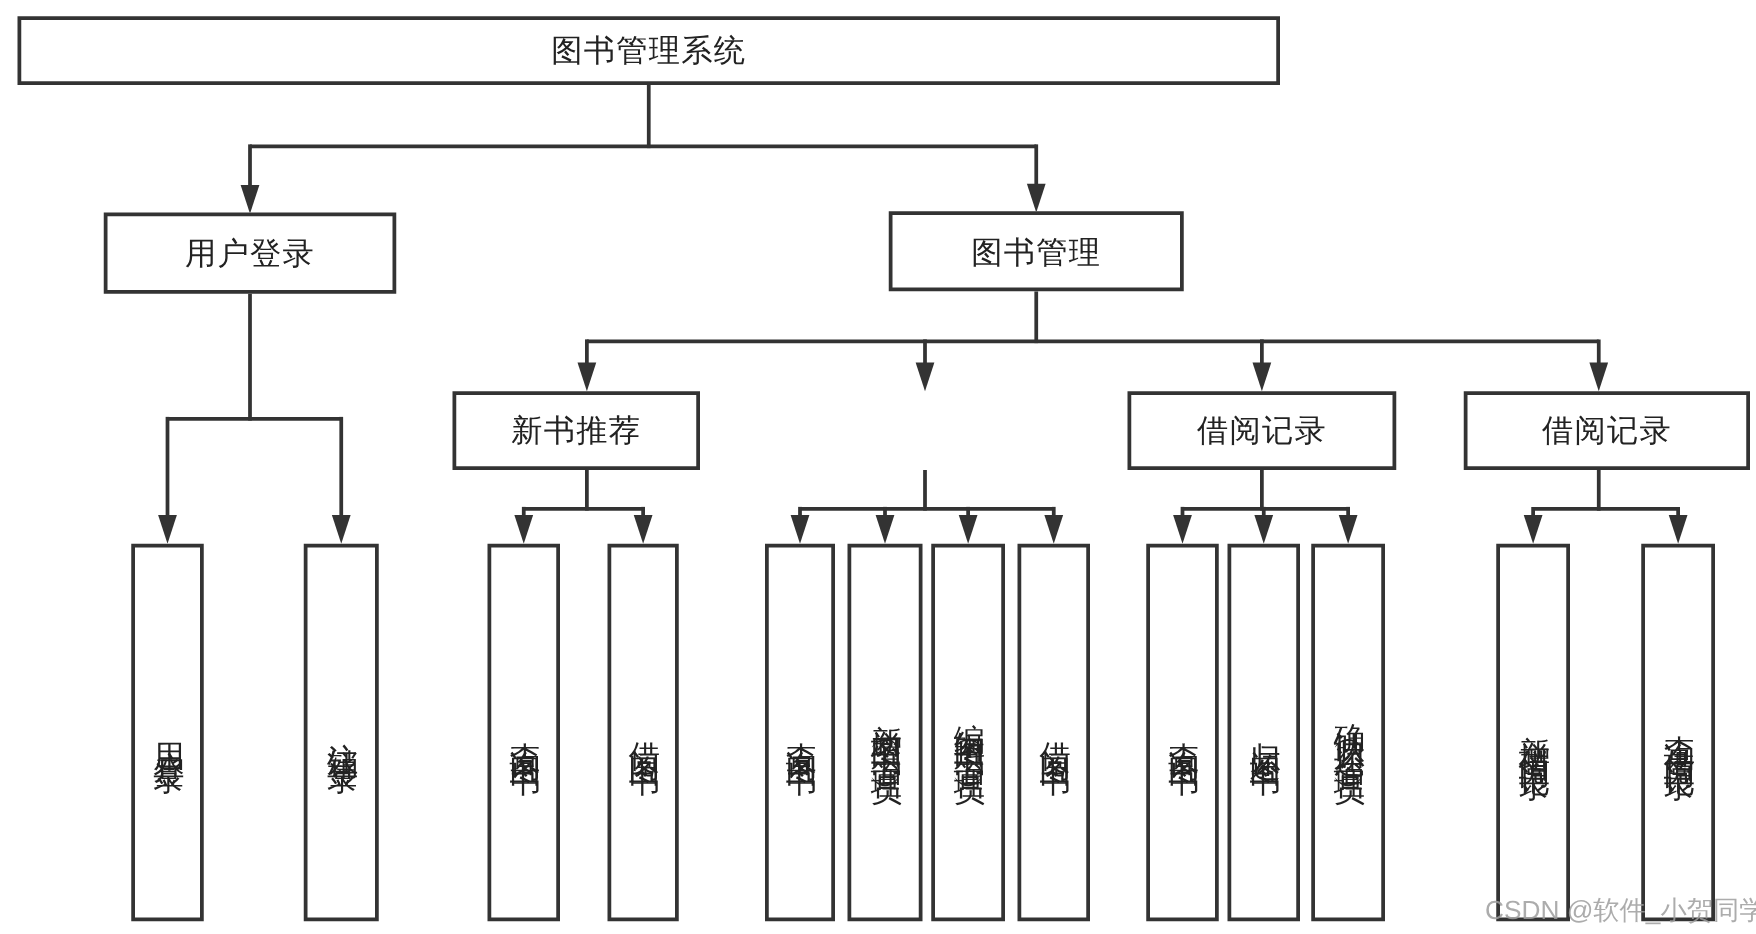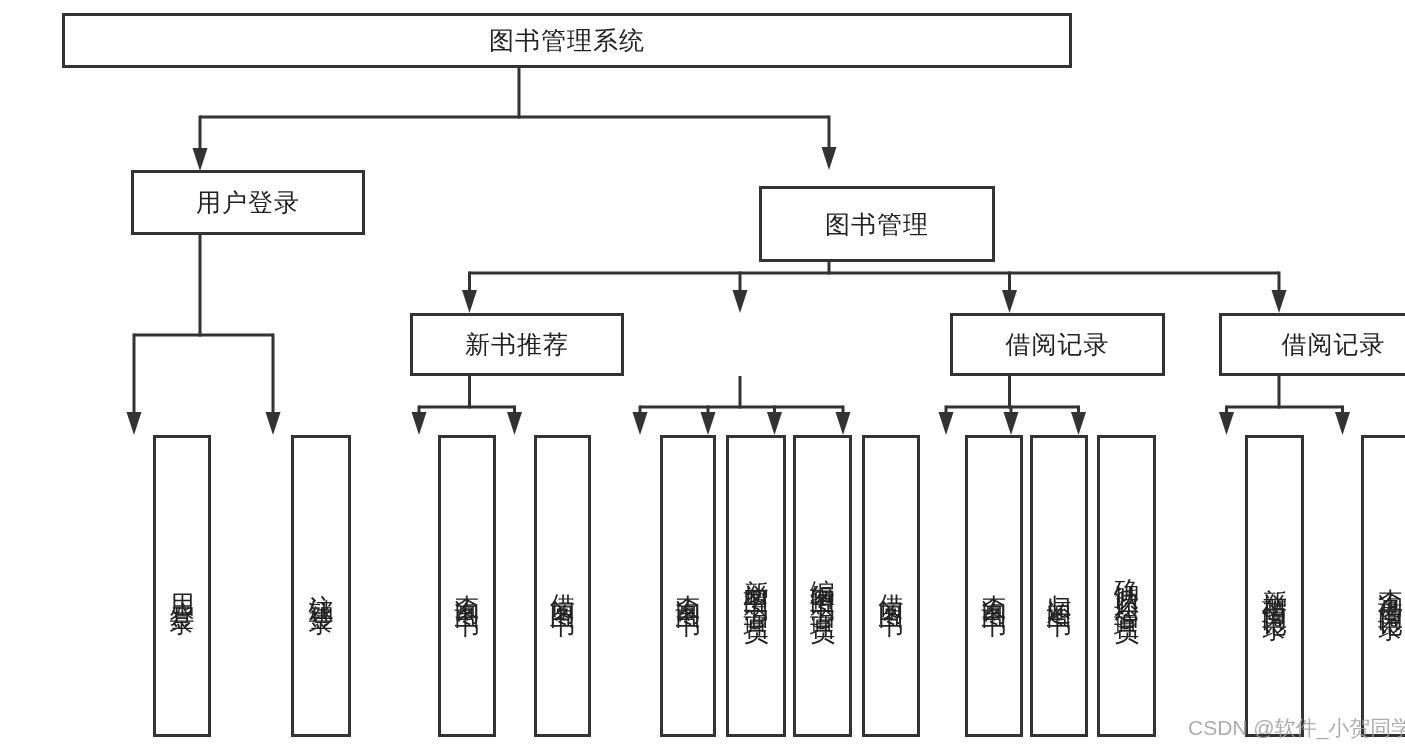--- a/index.html
+++ b/index.html
@@ -6,21 +6,21 @@
   #stage{
     position:relative;width:1405px;height:747px;background:#ffffff;
     font-family:"Liberation Sans","DejaVu Sans",sans-serif;overflow:hidden;
   }
   svg.connectors{position:absolute;left:0;top:0;width:1405px;height:747px;z-index:1;}
   svg.connectors line{stroke:#333333;stroke-width:3;}
   svg.connectors polygon{fill:#333333;stroke:none;}
   .node{
     position:absolute;box-sizing:border-box;background:#ffffff;
     border:3px solid #333333;color:#222222;z-index:2;
-    display:flex;align-items:center;justify-content:center;text-align:center;margin-left:48px;
+    display:flex;align-items:center;justify-content:center;text-align:center;
   }
   .h-node{font-size:25px;letter-spacing:1px;white-space:nowrap;}
   .v-node{font-size:25px;}
   .v-node .vtext{
     writing-mode:vertical-rl;text-orientation:mixed;
     letter-spacing:6px;line-height:1;white-space:nowrap;
   }
   .watermark{
     position:absolute;left:1188px;top:714px;z-index:5;
     font-size:21px;color:#9e9e9e;opacity:.85;white-space:nowrap;
@@ -96,23 +96,23 @@
       <line x1="1226.5" y1="405.5" x2="1226.5" y2="414"></line>
       <polygon points="1219,412 1234,412 1226.5,435"></polygon>
       <line x1="1342.5" y1="405.5" x2="1342.5" y2="414"></line>
       <polygon points="1335,412 1350,412 1342.5,435"></polygon>
     </g>
   </svg>
 
   <div class="node h-node" style="left:14px;top:13px;width:1010px;height:55px;">图书管理系统</div>
 
   <div class="node h-node" style="left:83px;top:170px;width:234px;height:65px;">用户登录</div>
-  <div class="node h-node" style="left:711px;top:186px;width:236px;height:76px;">图书管理</div>
+  <div class="node h-node" style="left:711px;top:169px;width:236px;height:64px;">图书管理</div>
 
-  <div class="node h-node" style="left:362px;top:313px;width:214px;height:63px;">新书推荐</div>
+  <div class="node h-node" style="left:362px;top:313px;width:198px;height:63px;">新书推荐</div>
   <div class="node h-node" style="left:902px;top:313px;width:215px;height:63px;">借阅记录</div>
   <div class="node h-node" style="left:1171px;top:313px;width:229px;height:63px;text-align:right;">借阅记录</div>
 
   <div class="node v-node" style="left:105px;top:435px;width:58px;height:302px;">
     <span class="vtext">用户登录</span>
   </div>
   <div class="node v-node" style="left:243px;top:435px;width:60px;height:302px;">
     <span class="vtext">注销登录</span>
   </div>
 

